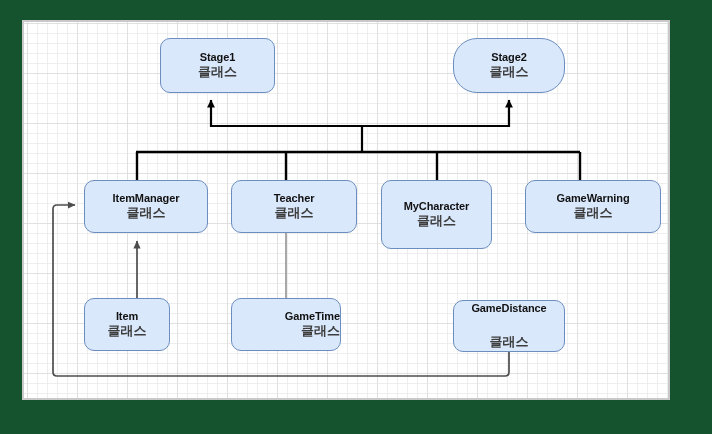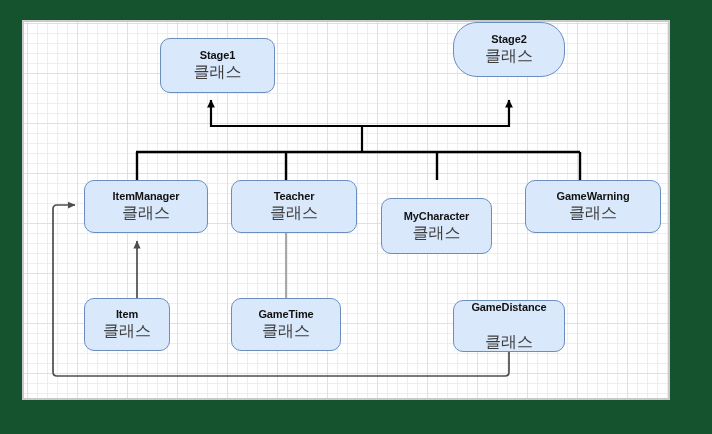--- a/index.html
+++ b/index.html
@@ -65,22 +65,22 @@
     z-index: 3;
   }
   .node .nm {
     font-size: 11px;
     font-weight: bold;
     color: #111111;
     letter-spacing: -0.1px;
     white-space: nowrap;
   }
   .node .sub {
-    font-size: 16px;
-    font-weight: normal;
+    font-size: 13px;
+    font-weight: bold;
     color: #3d3d3d;
     white-space: nowrap;
   }
 </style>
 </head>
 <body>
 
 <div id="canvas">
 
   <div id="frame"></div>
@@ -129,51 +129,51 @@
     <g>
       <path d="M 509,352 L 509,372 Q 509,376 505,376 L 57,376 Q 53,376 53,372 L 53,209 Q 53,205 57,205 L 75,205" fill="none" stroke="#4d4d4d" stroke-width="1.7" marker-end="url(#ah-thin)"></path>
     </g>
   </svg>
 
   <div class="node" style="left:160px; top:38px; width:115px; height:55px;">
     <span class="nm">Stage1</span>
     <span class="sub">클래스</span>
   </div>
 
-  <div class="node" style="left:453px; top:22px; width:112px; height:55px;border-radius:24px;">
+  <div class="node" style="left:453px; top:38px; width:112px; height:55px;border-radius:24px;">
     <span class="nm">Stage2</span>
     <span class="sub">클래스</span>
   </div>
 
   <div class="node" style="left:84px; top:180px; width:124px; height:53px;">
     <span class="nm">ItemManager</span>
     <span class="sub">클래스</span>
   </div>
 
   <div class="node" style="left:231px; top:180px; width:126px; height:53px;">
     <span class="nm">Teacher</span>
     <span class="sub">클래스</span>
   </div>
 
-  <div class="node" style="left:381px; top:180px; width:111px; height:56px;margin-top:18px;">
+  <div class="node" style="left:381px; top:180px; width:111px; height:69px;">
     <span class="nm">MyCharacter</span>
     <span class="sub">클래스</span>
   </div>
 
   <div class="node" style="left:525px; top:180px; width:136px; height:53px;">
     <span class="nm">GameWarning</span>
     <span class="sub">클래스</span>
   </div>
 
   <div class="node" style="left:84px; top:298px; width:86px; height:53px;">
     <span class="nm">Item</span>
     <span class="sub">클래스</span>
   </div>
 
-  <div class="node" style="left:231px; top:298px; width:110px; height:53px;">
+  <div class="node" style="left:231px; top:298px; width:110px; height:53px;align-items:flex-end;">
     <span class="nm">GameTime</span>
     <span class="sub">클래스</span>
   </div>
 
   <div class="node" style="left:453px; top:300px; width:112px; height:52px;gap:18px;">
     <span class="nm">GameDistance</span>
     <span class="sub">클래스</span>
   </div>
 
 </div>

